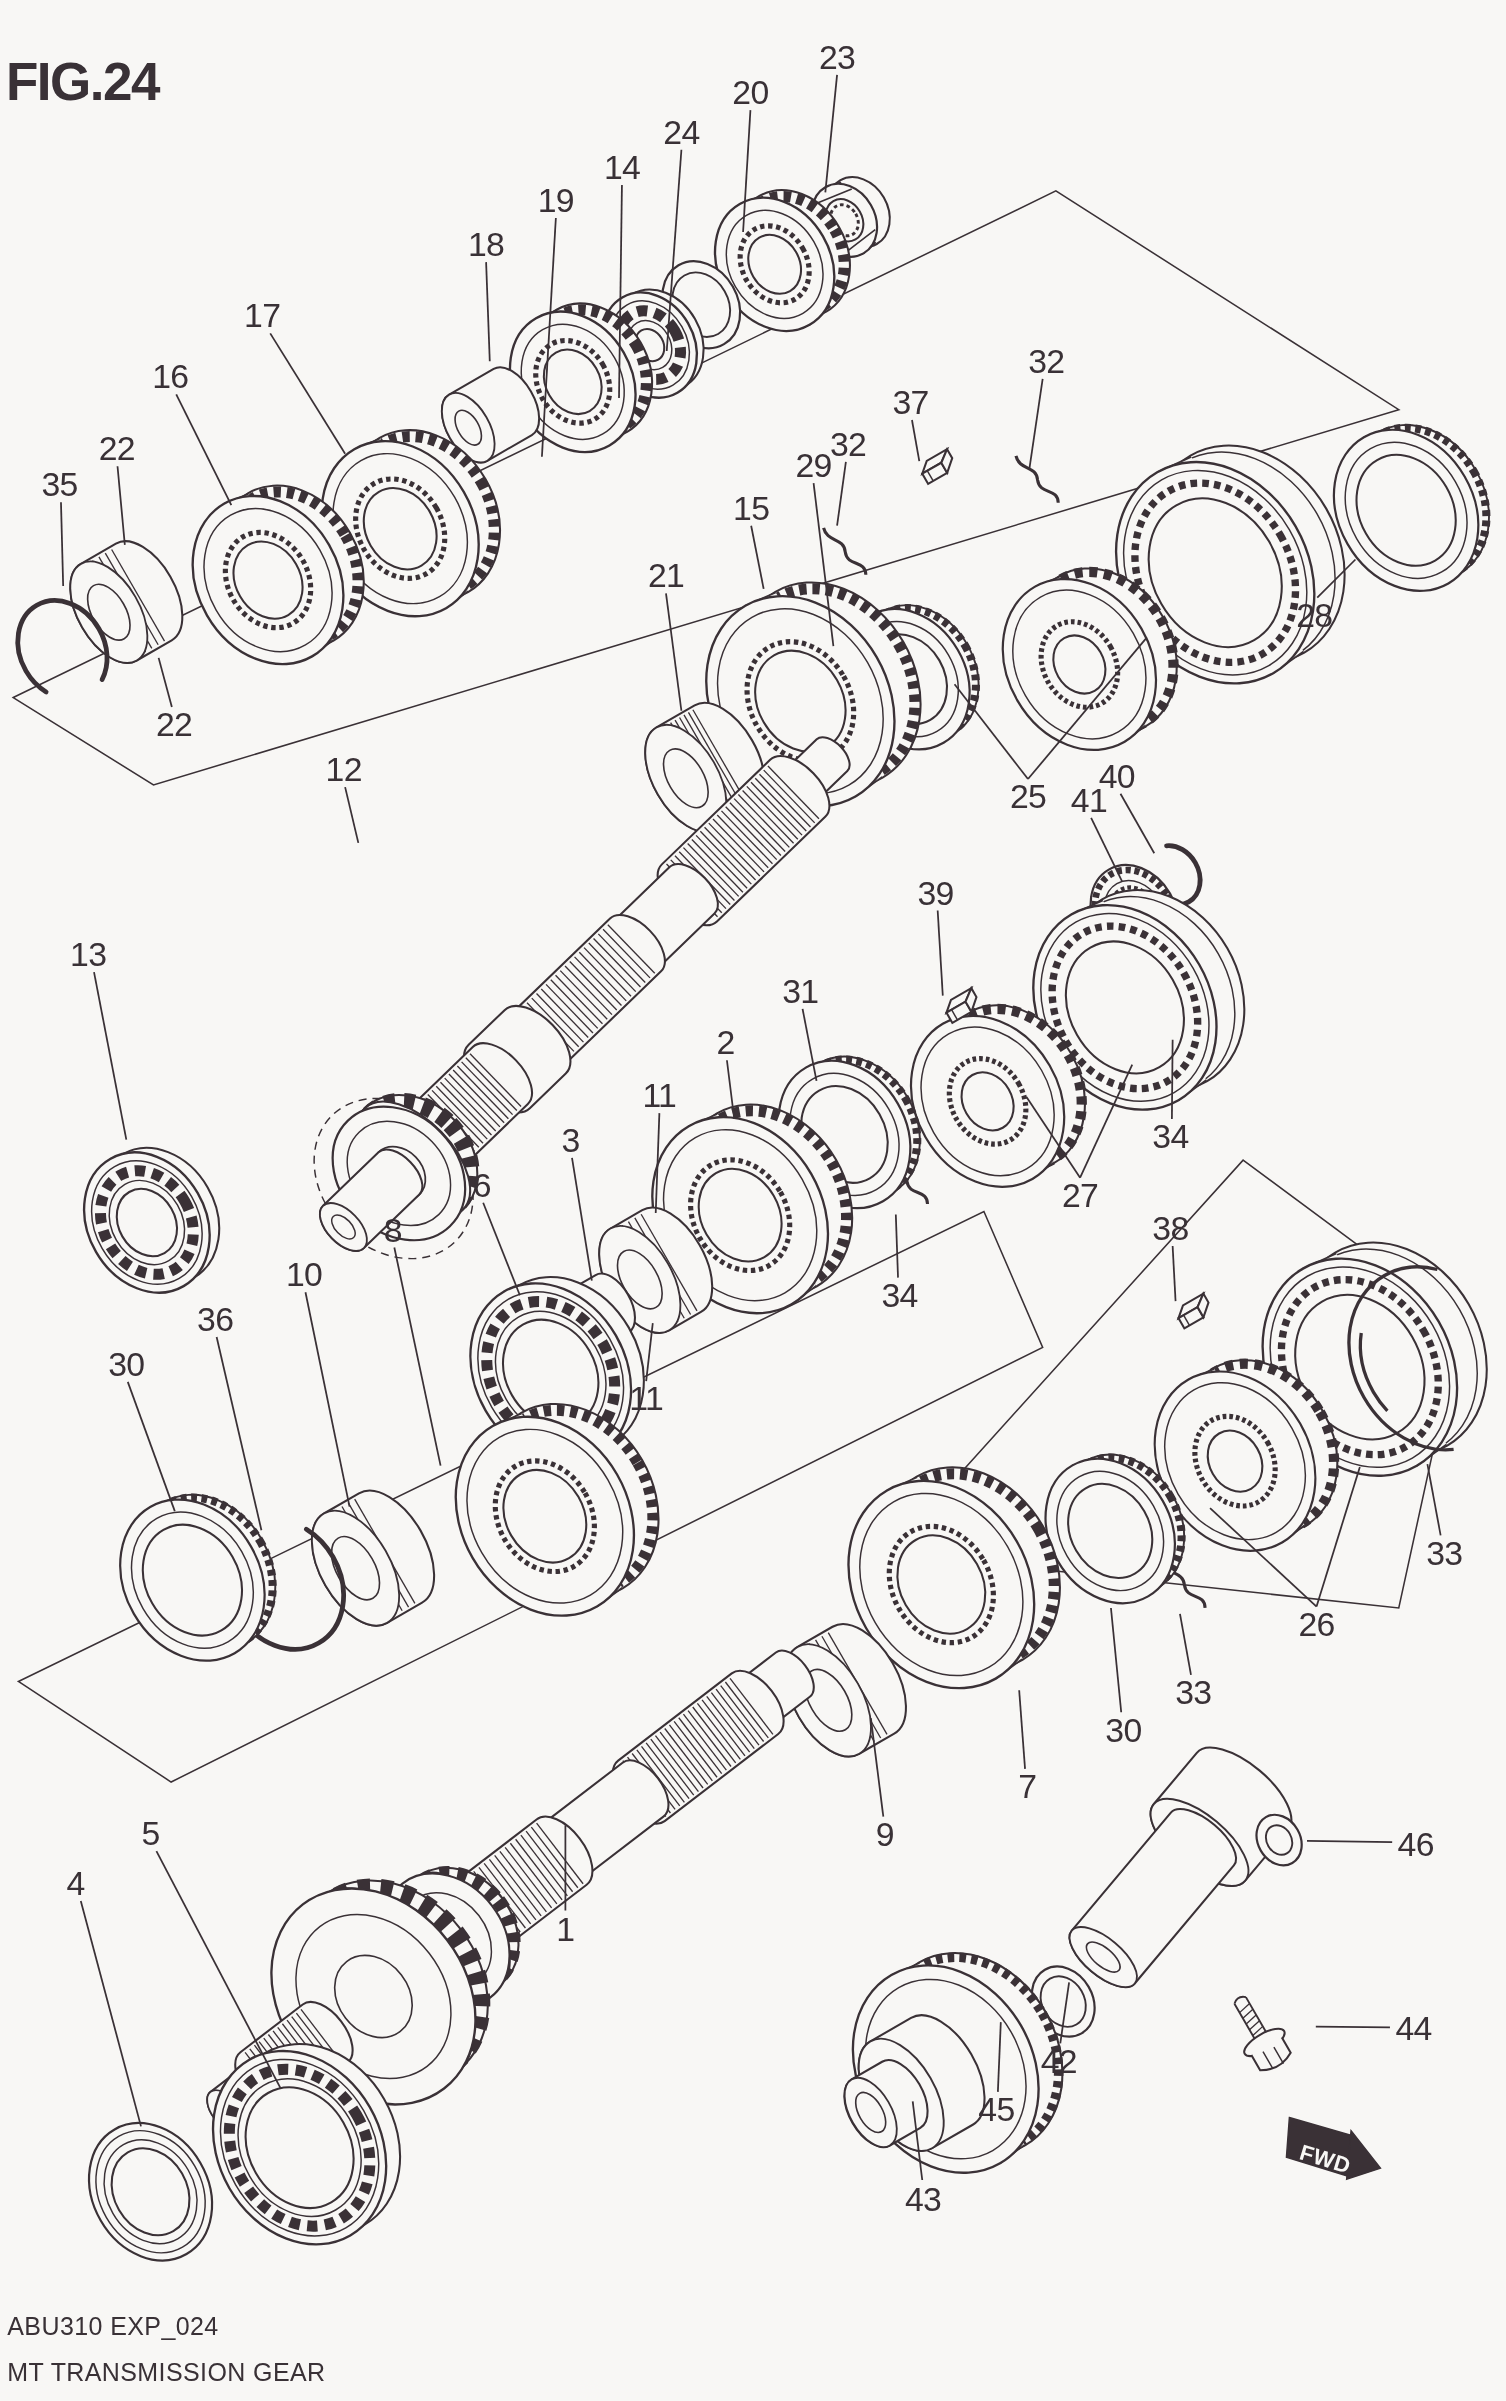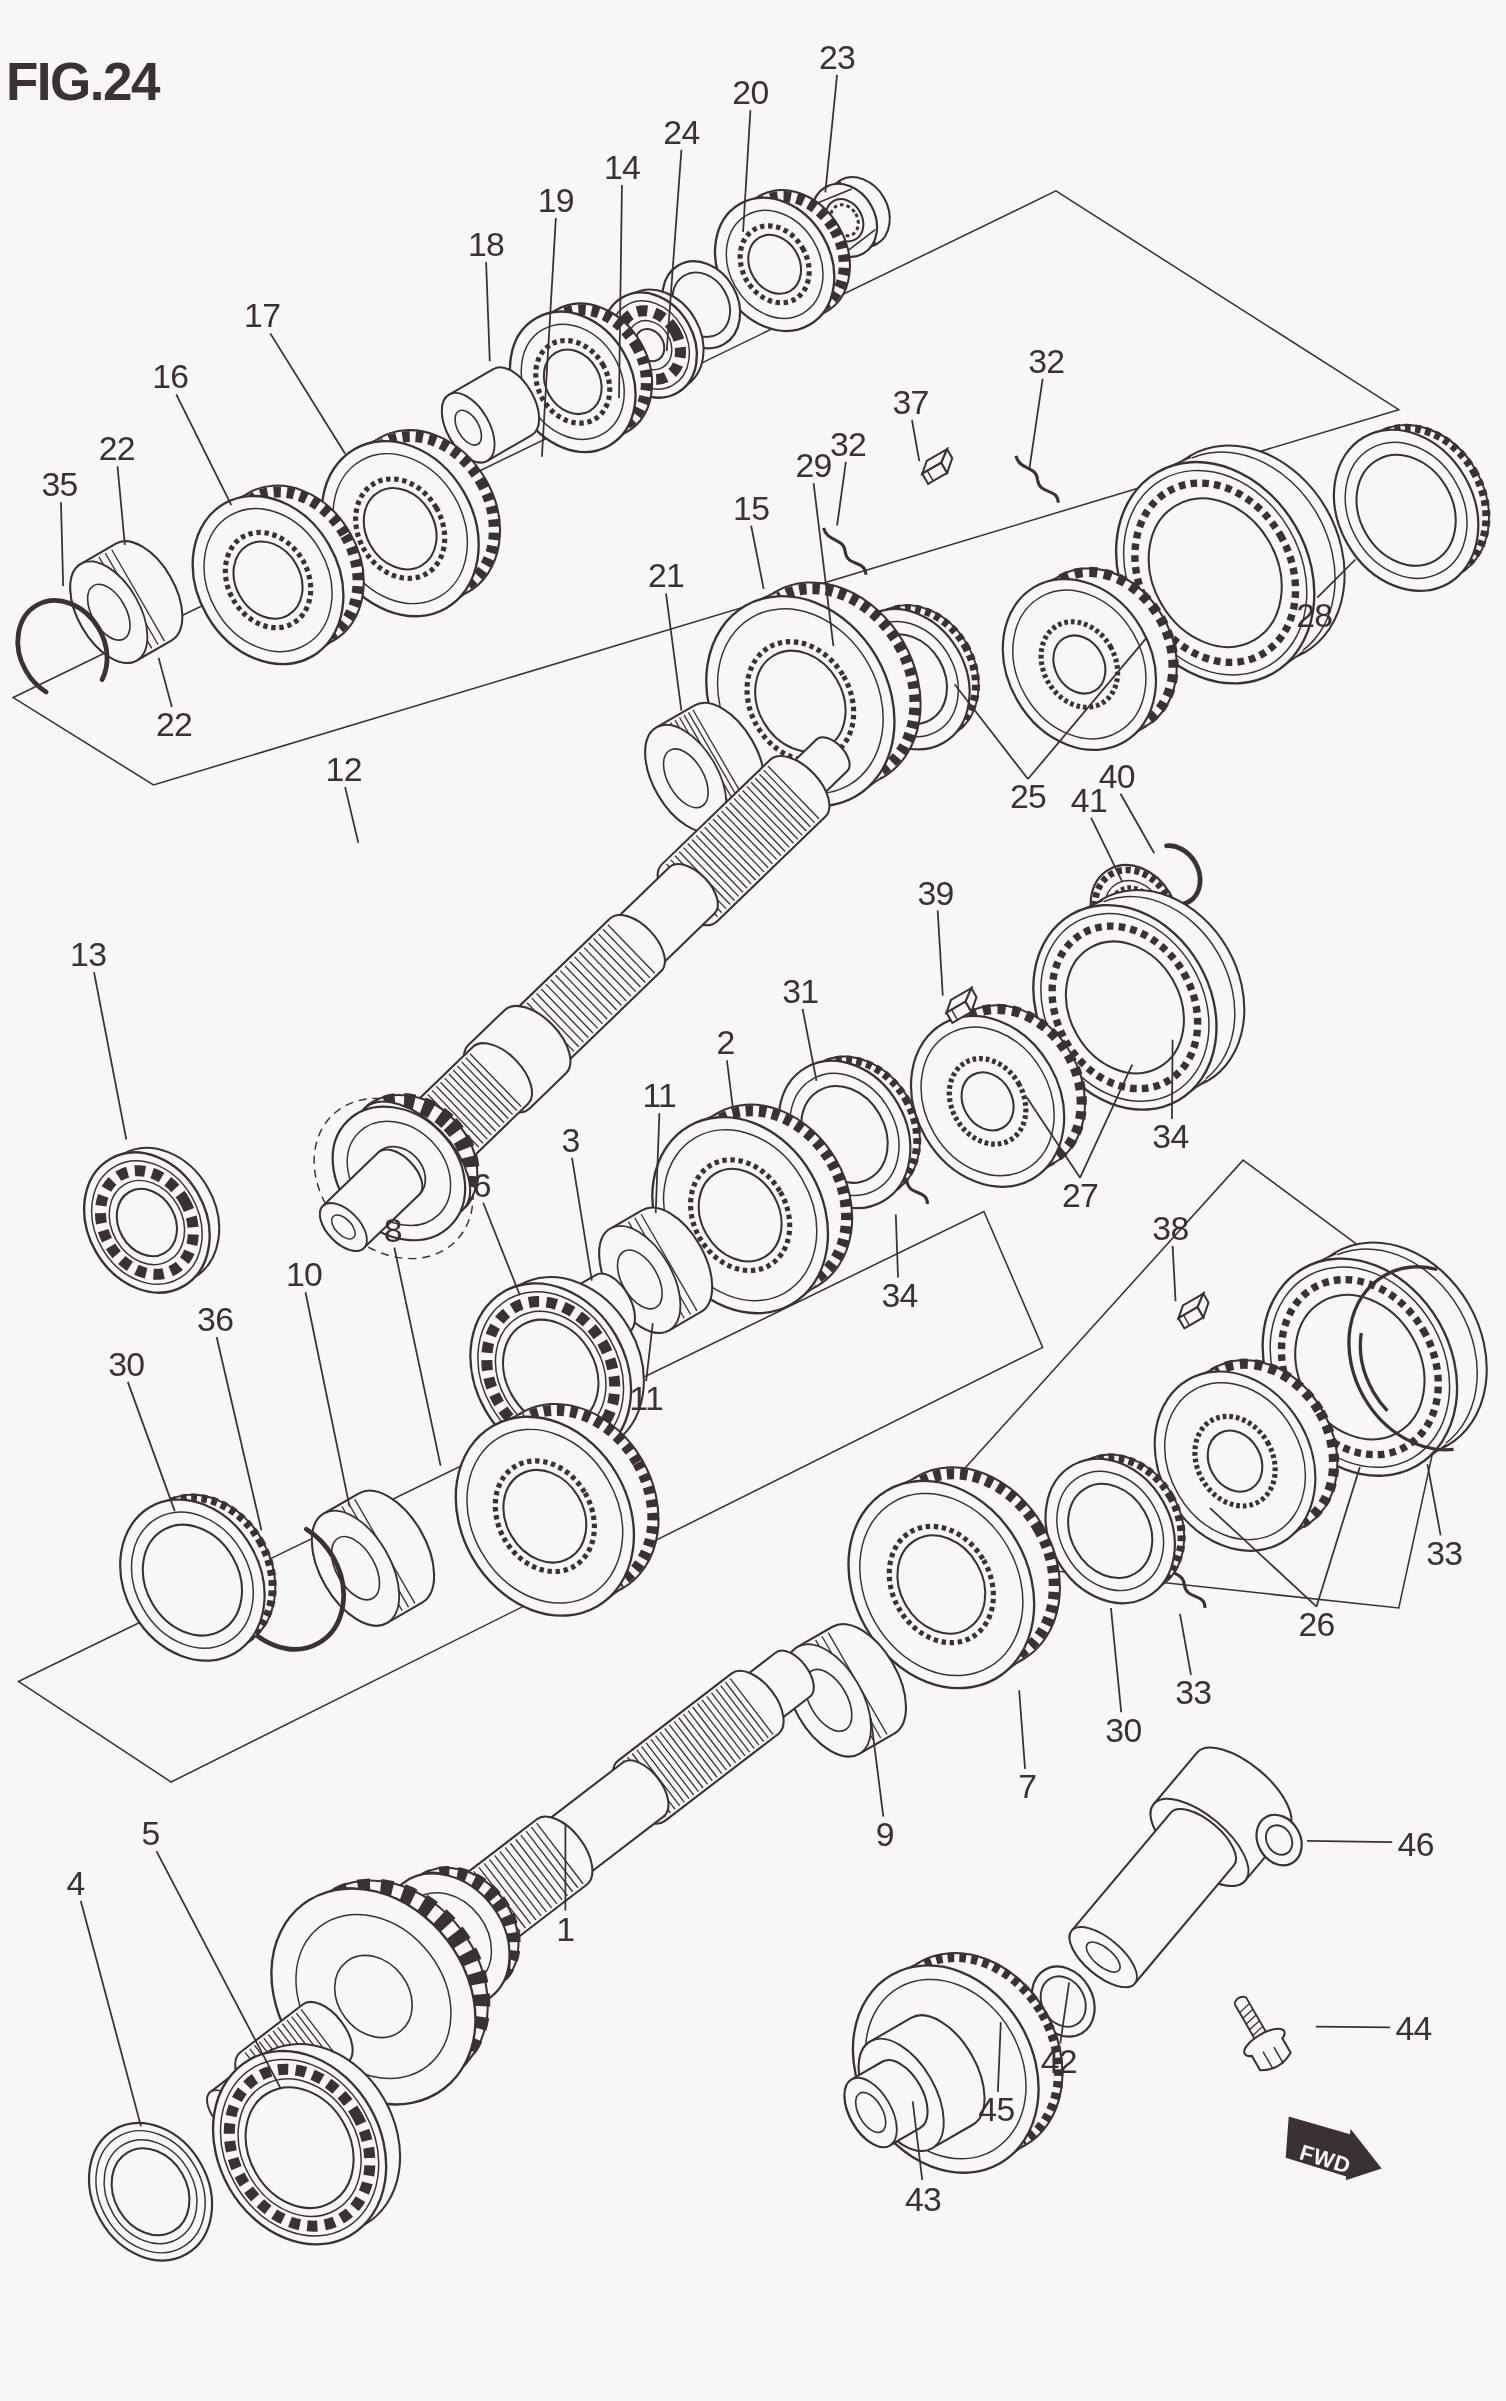--- a/index.html
+++ b/index.html
@@ -794,15 +794,17 @@
         <text x="1925" y="2778" text-anchor="middle" class="lbl">44</text>
       </g>
       <g>
         <polygon points="1756,2884 1840,2908 1836,2964 1752,2938" fill="#3a3136" stroke="#3a3136" stroke-width="2"></polygon>
         <polygon points="1840,2902 1880,2953 1834,2968" fill="#3a3136" stroke="#3a3136" stroke-width="2"></polygon>
         <text x="1768" y="2940" class="fwdtxt" transform="rotate(17 1768 2940)">FWD</text>
       </g>
     </svg>
   <div class="fig-title">FIG.24</div>
   <div class="footer">
+    <div>ABU310 EXP_024</div>
+    <div>MT TRANSMISSION GEAR</div>
   </div>
 </div>
 
 
 </body></html>

